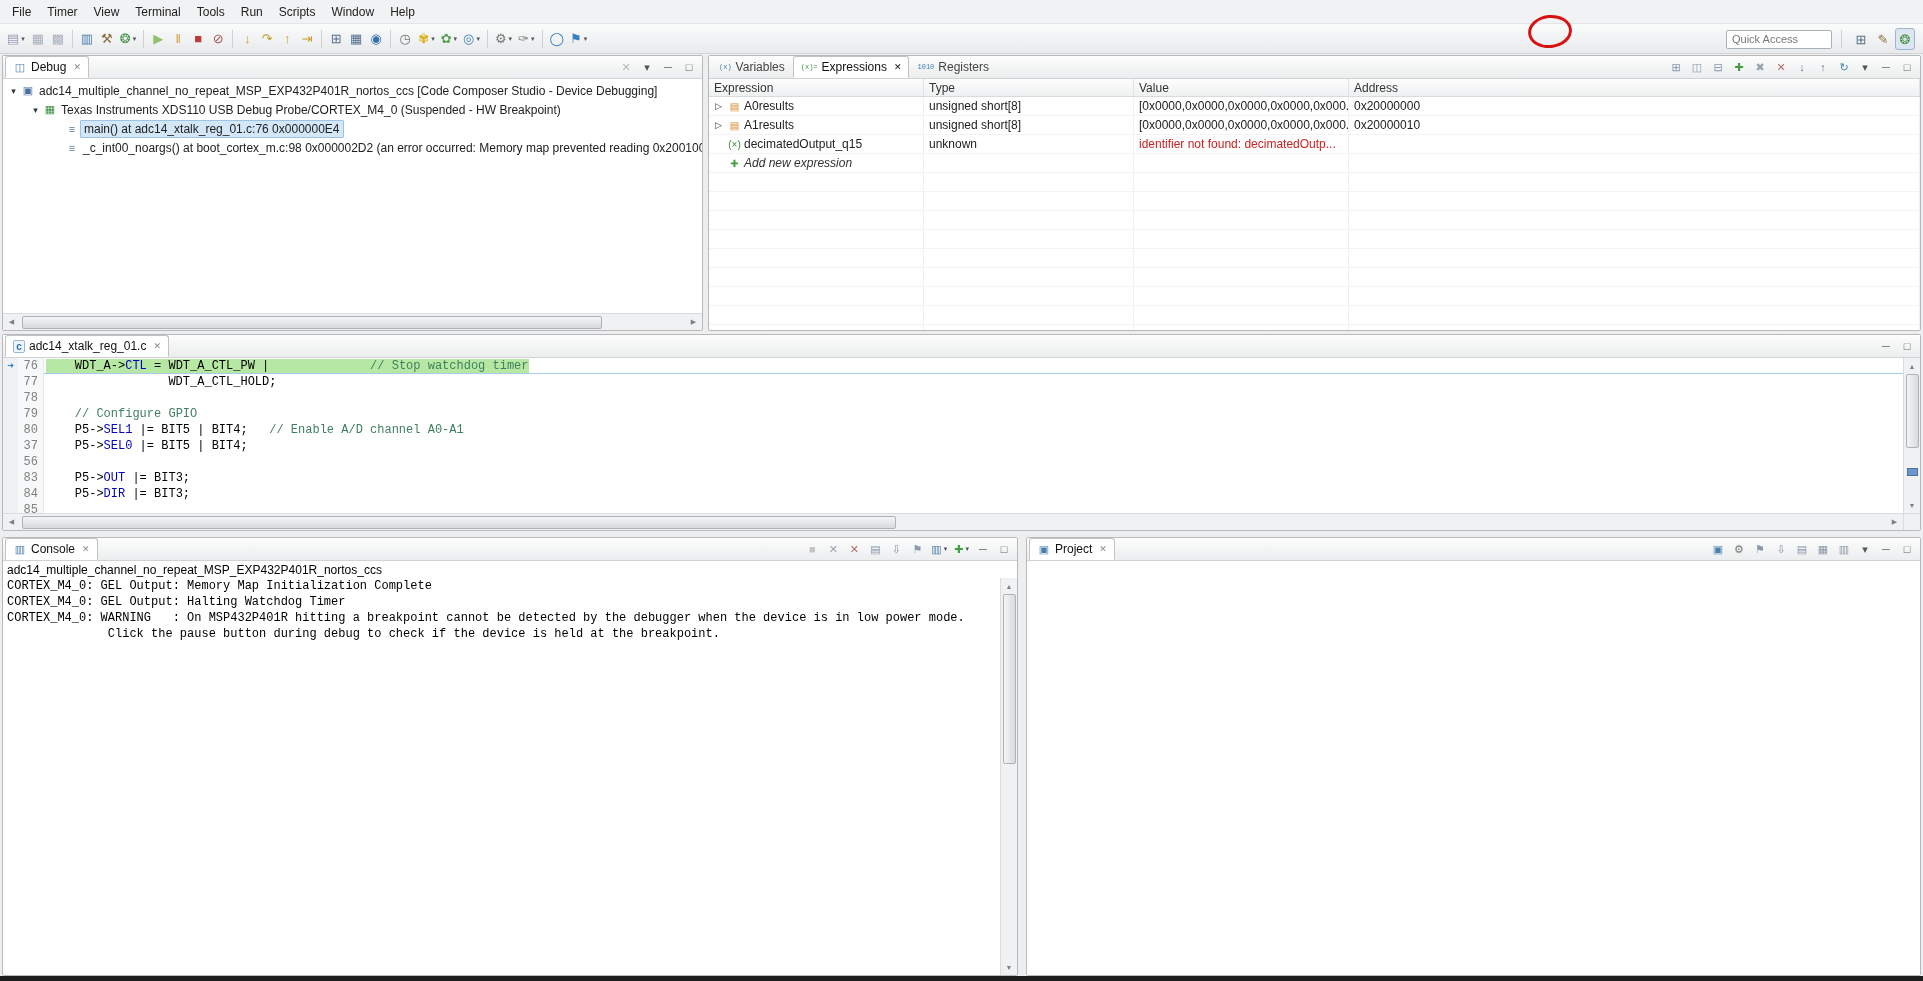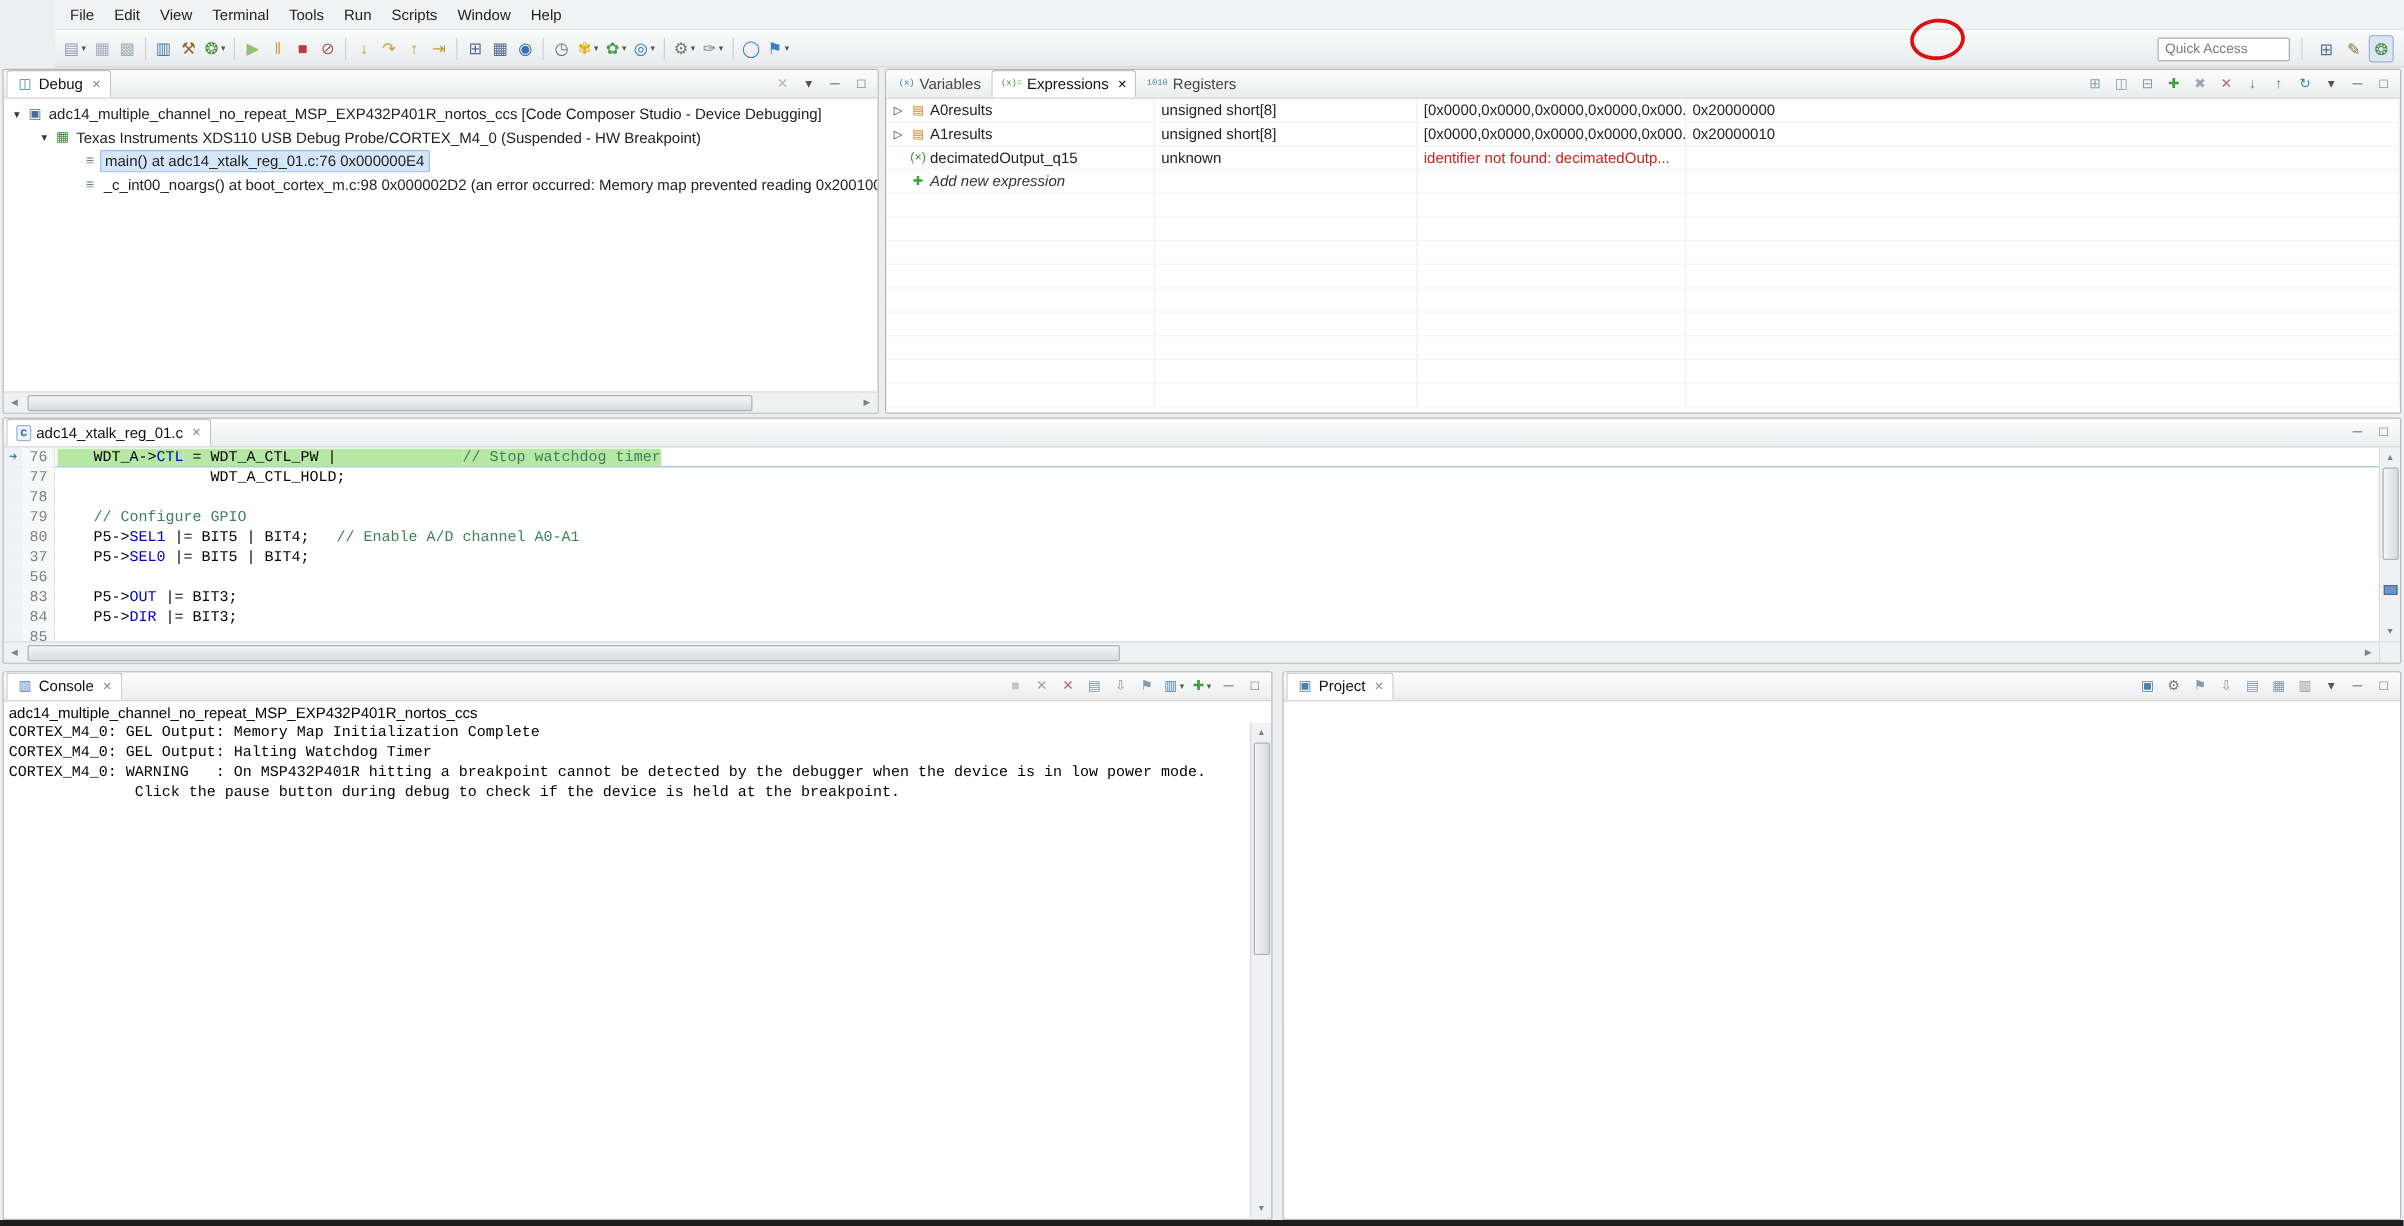--- a/index.html
+++ b/index.html
@@ -1,18 +1,18 @@
 <!DOCTYPE html>
 <html><head>
 <meta charset="utf-8">
 <style>
   * { box-sizing: border-box; margin: 0; padding: 0; }
   html,body { width:1923px; height:981px; overflow:hidden; }
   body { font-family:"Liberation Sans", sans-serif; font-size:12px; background:#eceef0; color:#222; }
-  #app { position:relative; width:1923px; height:981px;padding-left:44px; }
+  #app { position:relative; width:1923px; height:981px; }
 
   
   .menubar { height:24px; display:flex; align-items:center; padding-left:4px;
              background:#f1f2f3; border-bottom:1px solid #e2e4e6; }
   .menu-item { padding:3px 8px; border-radius:2px; cursor:default; }
   .toolbar { height:30px; display:flex; align-items:center; padding:0 4px;
              background:linear-gradient(#fafbfb,#e8eaec); border-bottom:1px solid #d2d4d6; position:relative; }
   .tb-left { display:flex; align-items:center; }
   .tb-btn { height:22px; min-width:20px; display:inline-flex; align-items:center; justify-content:center;
             padding:0 2px; border-radius:3px; border:1px solid transparent; cursor:default; }
@@ -103,21 +103,21 @@
   .console-line { font-family:"Liberation Mono",monospace; font-size:12px; line-height:16px; white-space:pre; color:#000; }
   .terminal-body { flex:1; background:#fff; }
 </style>
 </head>
 <body>
 
 <div id="app">
 
   <div class="menubar">
       <div class="menu-item">File</div>
-      <div class="menu-item">Edit</div>
+      <div class="menu-item">Timer</div>
       <div class="menu-item">View</div>
       <div class="menu-item">Terminal</div>
       <div class="menu-item">Tools</div>
       <div class="menu-item">Run</div>
       <div class="menu-item">Scripts</div>
       <div class="menu-item">Window</div>
       <div class="menu-item">Help</div>
     </div>
 
   <div class="toolbar">
@@ -334,20 +334,26 @@
               <span class="tb-glyph" style="color: rgb(85, 85, 85);">▾</span>
             </span>
             <span class="tb-btn">
               <span class="tb-glyph" style="color: rgb(102, 102, 102);">─</span>
             </span>
             <span class="tb-btn">
               <span class="tb-glyph" style="color: rgb(102, 102, 102);">□</span>
             </span>
           </div>
       </div>
+      <div class="grid-header">
+          <div class="hcell">Expression</div>
+          <div class="hcell">Type</div>
+          <div class="hcell">Value</div>
+          <div class="hcell">Address</div>
+        </div>
       <div class="grid-rows">
           <div class="grid-row">
             <div class="cell expr-cell">
               <span class="expander">▷</span>
               <span class="var-icon" style="color: rgb(216, 136, 42);">▤</span>
               <span>A0results</span>
             </div>
             <div class="cell">unsigned short[8]</div>
             <div class="cell">[0x0000,0x0000,0x0000,0x0000,0x000...</div>
             <div class="cell">0x20000000</div>

